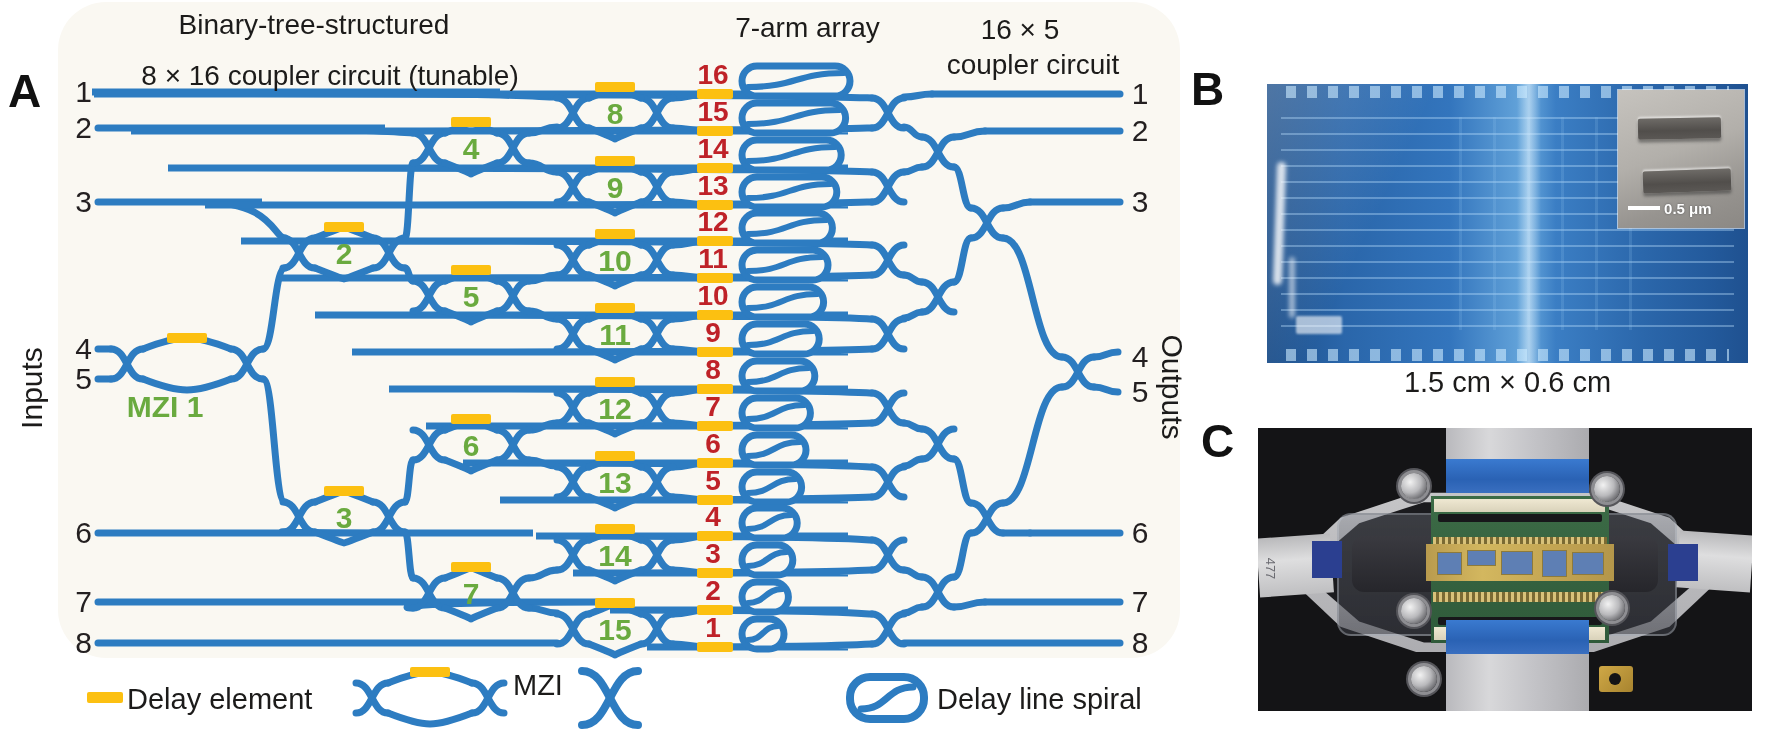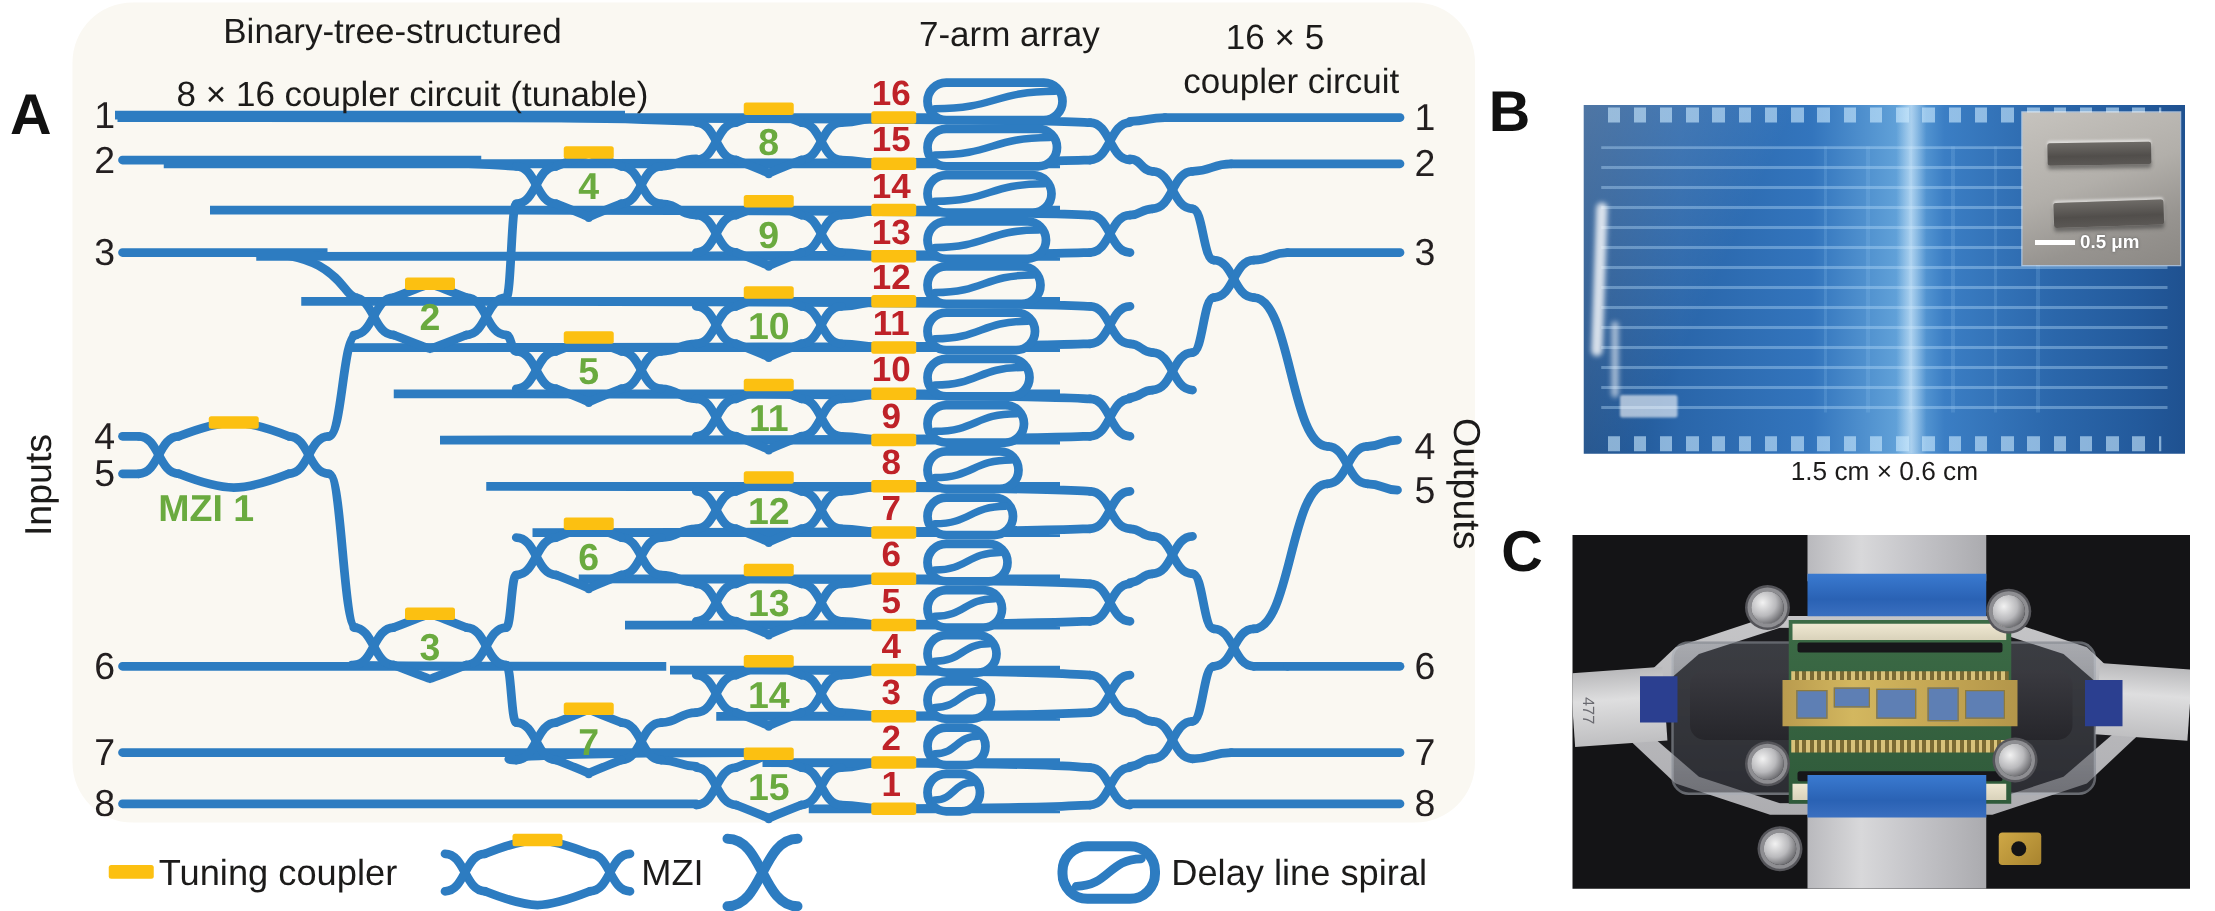--- a/index.html
+++ b/index.html
@@ -3,21 +3,21 @@
 <meta charset="utf-8">
 <style>
   html,body{margin:0;padding:0;background:#fff;}
   .fig{position:relative;width:1772px;height:729px;background:#ffffff;
        font-family:"Liberation Sans",sans-serif;color:#1c1b1a;overflow:hidden;}
   .abs{position:absolute;}
   .panel-label{font-size:46px;font-weight:bold;color:#111;}
   .title{font-size:28px;text-align:center;white-space:nowrap;}
   .rot{font-size:30px;white-space:nowrap;text-align:center;}
   .legend-label{font-size:29px;white-space:nowrap;}
-  .caption{font-size:21px;text-align:center;white-space:nowrap;}
+  .caption{font-size:29px;text-align:center;white-space:nowrap;}
   svg text{font-family:"Liberation Sans",sans-serif;}
 
   
   .photo-b{left:1267px;top:84px;width:481px;height:279px;
     background:
       linear-gradient(115deg, rgba(255,255,255,.22) 0%, rgba(255,255,255,0) 28%),
       linear-gradient(90deg,#1d4f8a 0%,#2a66aa 16%,#3375bd 38%,#67a7dc 54%,#3b7ec4 60%,#2b67ab 78%,#235a9c 92%,#1f5190 100%);
     overflow:hidden;}
   .b-lines{left:3%;top:12%;width:94%;height:76%;
     background:repeating-linear-gradient(180deg, rgba(185,222,252,.38) 0 2px, rgba(0,0,0,0) 2px 16px);}
@@ -26,21 +26,21 @@
   .b-band{left:52%;top:0;width:5%;height:100%;
     background:linear-gradient(90deg,rgba(255,255,255,0),rgba(230,245,255,.55),rgba(255,255,255,0));}
   .b-pads{left:4%;width:92%;height:12px;
     background:repeating-linear-gradient(90deg, rgba(205,235,255,.6) 0 10px, rgba(0,0,0,0) 10px 21px);}
   .b-streak{left:8px;top:28%;width:9px;height:44%;background:rgba(255,255,255,.8);
     filter:blur(2px);transform:rotate(2deg);border-radius:5px;}
   .b-streak2{left:22px;top:62%;width:6px;height:22%;background:rgba(255,255,255,.55);
     filter:blur(2px);border-radius:4px;}
   .b-logo{left:6%;top:83%;width:46px;height:18px;background:rgba(255,255,255,.75);
     border-radius:2px;filter:blur(1px);opacity:.8;}
-  .sem-inset{left:351px;top:6px;width:126px;height:122px;
+  .sem-inset{left:351px;top:6px;width:126px;height:138px;
     background:linear-gradient(160deg,#c6c3be 0%,#b2afaa 45%,#979490 75%,#8b8884 100%);
     box-shadow:0 0 0 1px rgba(255,255,255,.6);}
   .sem-bar{background:linear-gradient(180deg,#6e6b67,#514e4b 60%,#5b5855);
     box-shadow:0 -2px 2px rgba(255,255,255,.5), 0 3px 3px rgba(40,40,40,.45);
     border-radius:2px;}
   .sem-scale-wrap{left:8%;bottom:8%;display:flex;align-items:center;gap:6px;color:#fff;
     font-size:15px;font-weight:bold;text-shadow:0 0 2px #555;}
   .sem-scale-bar{display:inline-block;width:30px;height:4px;background:#fff;
     box-shadow:2px 0 0 #fff;}
 
@@ -410,22 +410,22 @@
 
   <div class="abs title" style="left:134px;top:9px;width:360px">Binary-tree-structured</div>
   <div class="abs title" style="left:130px;top:60px;width:400px">8 × 16 coupler circuit (tunable)</div>
   <div class="abs title" style="left:700px;top:12px;width:215px">7-arm array</div>
   <div class="abs title" style="left:960px;top:14px;width:120px">16 × 5</div>
   <div class="abs title" style="left:938px;top:49px;width:190px">coupler circuit</div>
 
   <div class="abs rot" style="left:-28px;top:371px;width:120px;transform:rotate(-90deg)">Inputs</div>
   <div class="abs rot" style="left:1112px;top:370px;width:120px;transform:rotate(90deg)">Outputs</div>
 
-  <div class="abs legend-label" style="left:127px;top:683px">Tuning coupler</div>
-  <div class="abs legend-label" style="left:513px;top:683px">MZI</div>
+  <div class="abs legend-label" style="left:127px;top:683px">Delay element</div>
+  <div class="abs legend-label" style="left:513px;top:669px">MZI</div>
   <div class="abs legend-label" style="left:937px;top:683px">Delay line spiral</div>
 
   <div class="abs panel-label" style="left:1191px;top:62px">B</div>
 
   <div class="abs photo-b">
     <div class="abs b-lines"></div>
     <div class="abs b-cols"></div>
     <div class="abs b-band"></div>
     <div class="abs b-pads" style="top:2px"></div>
     <div class="abs b-pads" style="bottom:2px"></div>

